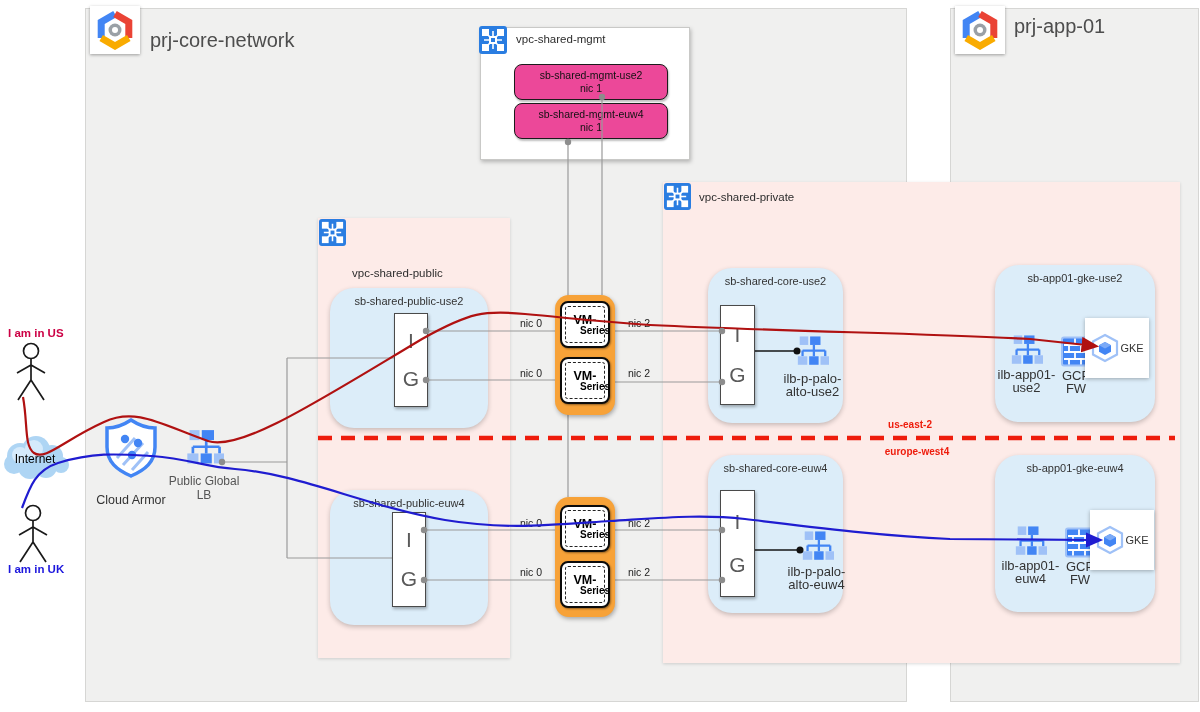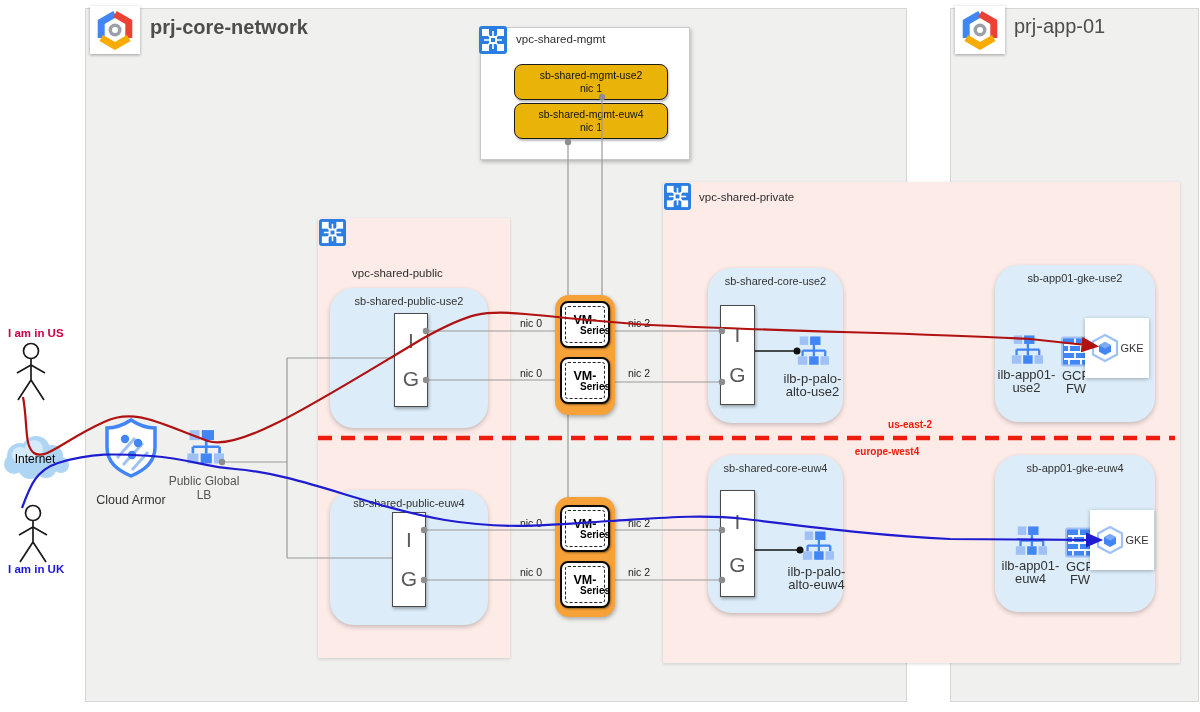--- a/index.html
+++ b/index.html
@@ -2,21 +2,21 @@
 <html><head>
 <meta charset="utf-8">
 <style>
   html,body{margin:0;padding:0;background:#fff;font-family:"Liberation Sans",sans-serif;}
   #canvas{position:relative;width:1200px;height:712px;background:#fff;overflow:hidden;}
   .abs{position:absolute;}
   .proj{background:#f0f0ef;border:1px solid #d6d6d4;}
   .pink{background:#fdebe8;box-shadow:0 1px 3px rgba(0,0,0,.15);}
   .mgmtbox{background:#ffffff;border:1px solid #c9c9c7;box-shadow:1px 2px 4px rgba(0,0,0,.25);}
   .bluebox{background:#dcedf9;border-radius:24px;box-shadow:0 2px 5px rgba(0,0,0,.22);}
-  .mgsub{background:#eab308;border:1.4px solid #1c1c1c;border-radius:8px;box-shadow:1px 2px 2px rgba(0,0,0,.25);
+  .mgsub{background:#ec4899;border:1.4px solid #1c1c1c;border-radius:8px;box-shadow:1px 2px 2px rgba(0,0,0,.25);
          display:flex;flex-direction:column;align-items:center;justify-content:center;
          font-size:10.5px;line-height:13px;color:#111;}
   .iconTile{background:#fff;box-shadow:0 1px 3px rgba(0,0,0,.35);display:flex;align-items:center;justify-content:center;}
   .title{font-size:20px;color:#4d4d4d;white-space:nowrap;}
   .vpclabel{font-size:11.5px;color:#2d2d2d;white-space:nowrap;}
   .sublabel{font-size:11px;color:#333;text-align:center;}
   .ig{background:#fff;border:1.5px solid #4a4a4a;box-shadow:1px 2px 3px rgba(0,0,0,.3);
       display:flex;flex-direction:column;align-items:center;justify-content:space-evenly;
       font-size:21px;color:#5a5a5a;}
   .orange{background:#f7a238;border-radius:14px;box-shadow:1px 2px 4px rgba(0,0,0,.3);}
@@ -44,21 +44,21 @@
   <div class="abs iconTile" style="left:90px;top:6px;width:50px;height:48px;">
     <svg width="40" height="40" viewBox="0 0 40 40">
       <path d="M6.2,28 L6.2,12 L20,4" stroke="#4285F4" stroke-width="7" fill="none"></path>
       <path d="M20,4 L33.8,12 L33.8,28" stroke="#EA4335" stroke-width="7" fill="none"></path>
       <path d="M33.8,28 L20,36 L6.2,28" stroke="#F9AB00" stroke-width="7" fill="none"></path>
       <polygon points="20,11 27.8,15.5 27.8,24.5 20,29 12.2,24.5 12.2,15.5" fill="#ffffff"></polygon>
       <circle cx="20" cy="20" r="6.5" fill="#9aa0a6"></circle>
         <circle cx="20" cy="20" r="3" fill="#ffffff"></circle>
     </svg>
   </div>
-  <div class="abs title" style="left:150px;top:16px;font-weight:bold;">prj-core-network</div>
+  <div class="abs title" style="left:150px;top:29px;">prj-core-network</div>
 
   <div class="abs iconTile" style="left:955px;top:6px;width:50px;height:48px;">
     <svg width="40" height="40" viewBox="0 0 40 40">
       <path d="M6.2,28 L6.2,12 L20,4" stroke="#4285F4" stroke-width="7" fill="none"></path>
       <path d="M20,4 L33.8,12 L33.8,28" stroke="#EA4335" stroke-width="7" fill="none"></path>
       <path d="M33.8,28 L20,36 L6.2,28" stroke="#F9AB00" stroke-width="7" fill="none"></path>
       <polygon points="20,11 27.8,15.5 27.8,24.5 20,29 12.2,24.5 12.2,15.5" fill="#ffffff"></polygon>
       <circle cx="20" cy="20" r="6.5" fill="#9aa0a6"></circle>
         <circle cx="20" cy="20" r="3" fill="#ffffff"></circle>
     </svg>
@@ -363,21 +363,21 @@
   </div>
   <div class="abs" style="left:14px;top:504px;">
     <svg width="38" height="62" viewBox="0 0 38 62" fill="none" stroke="#1a1a1a" stroke-width="1.7">
       <circle cx="19" cy="9" r="7.5"></circle>
         <path d="M19,16.5 V38 M19,23 L5,31 M19,23 L33,31 M19,38 L6,58 M19,38 L32,58"></path>
     </svg>
   </div>
   <div class="abs actor" style="left:8px;top:563px;color:#1c16dd;">I am in UK</div>
 
   <div class="abs reglab" style="left:870px;top:419px;width:80px;">us-east-2</div>
-  <div class="abs reglab" style="left:842px;top:446px;width:90px;">europe-west4</div>
+  <div class="abs reglab" style="left:872px;top:446px;width:90px;">europe-west4</div>
 
   <svg class="layer" width="1200" height="712">
     <defs>
       <marker id="arrR" markerWidth="9" markerHeight="8" refX="2" refY="3.5" orient="auto">
         <path d="M0,0 L8,3.5 L0,7 Z" fill="#b01111"></path>
       </marker>
       <marker id="arrB" markerWidth="9" markerHeight="8" refX="2" refY="3.5" orient="auto">
         <path d="M0,0 L8,3.5 L0,7 Z" fill="#1f1cd0"></path>
       </marker>
     </defs>

